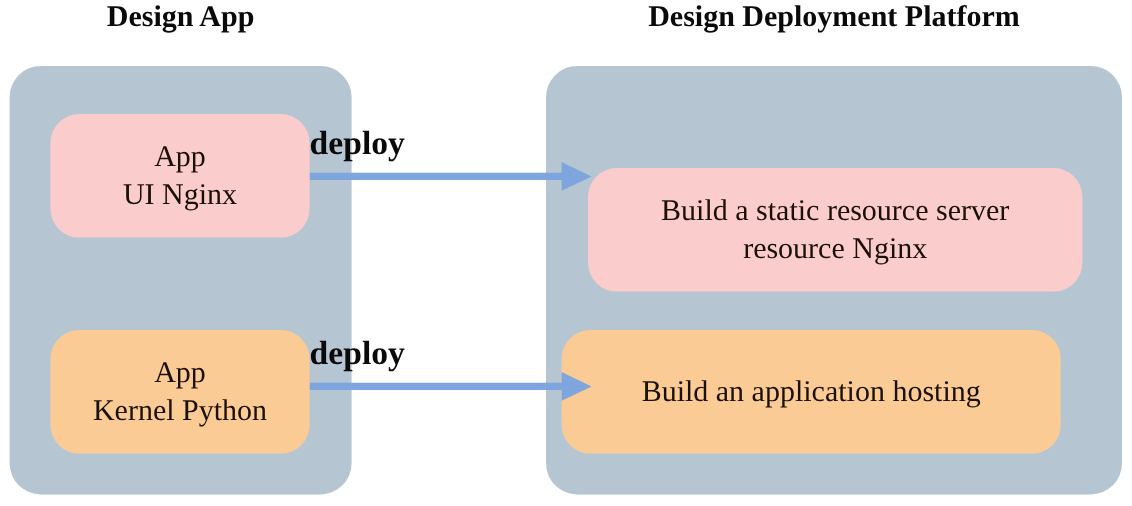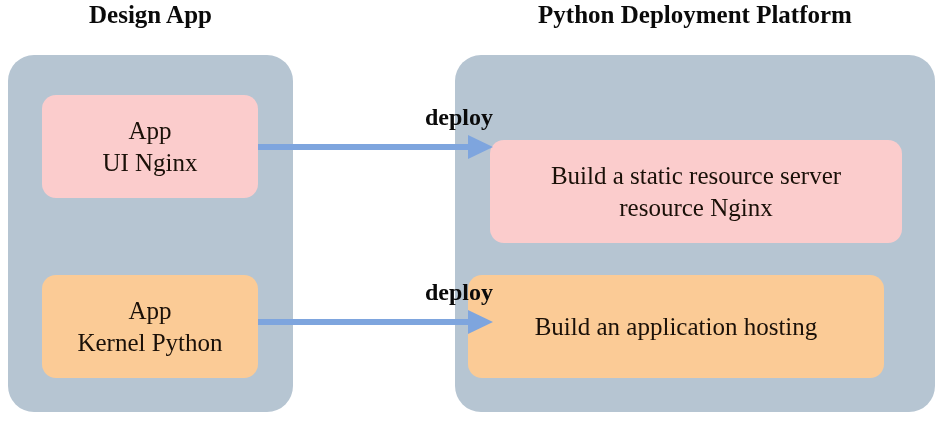--- a/index.html
+++ b/index.html
@@ -47,21 +47,21 @@
   #group-deploy-platform {
     left: 455px;
     top: 55px;
     width: 480px;
     height: 357px;
   }
 
   
   .card {
     position: absolute;
-    border-radius: 14px;
+    border-radius: 24px;
     display: flex;
     align-items: center;
     justify-content: center;
     text-align: center;
     color: #1a1008;
     font-family: "Liberation Serif", "DejaVu Serif", serif;
     font-size: 25px;
     line-height: 1.28;
     padding: 0 10px;
     box-sizing: border-box;
@@ -88,38 +88,38 @@
     position: absolute;
     left: 258px;
     width: 235px;
     height: 30px;
   }
   #arrow-deploy-ui     { top: 132px; }
   #arrow-deploy-kernel { top: 307px; }
 
   .arrow-label {
     position: absolute;
-    text-align: right;
+    text-align: left;
     font-family: "Liberation Serif", "DejaVu Serif", serif;
     font-weight: bold;
-    font-size: 24px;
+    font-size: 28px;
     color: #0a0a0a;
     white-space: nowrap;
     left: 258px;
     width: 235px;
   }
   #label-deploy-ui     { top: 104px; }
   #label-deploy-kernel { top: 279px; }
 </style>
 </head>
 <body>
 
 <div class="col-title" id="title-left">Design App</div>
 
-<div class="col-title" id="title-right">Python Deployment Platform</div>
+<div class="col-title" id="title-right">Design Deployment Platform</div>
 
 <div class="group" id="group-design-app"></div>
 
 <div class="card card-pink" id="card-app-ui-design">
   <span class="card-text-wrap">
     <span class="card-text">App</span>
     <span class="card-text">UI Nginx</span>
   </span>
 </div>
 

